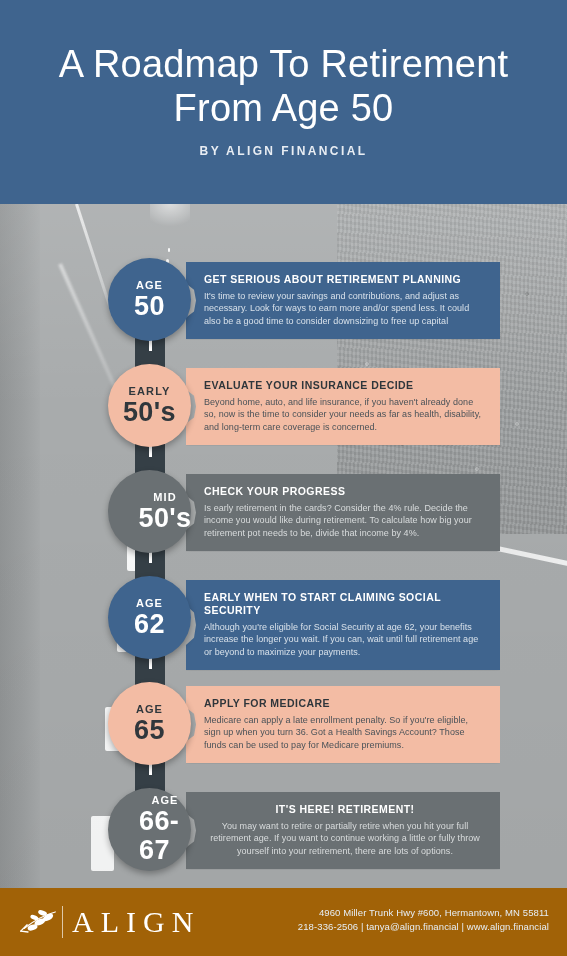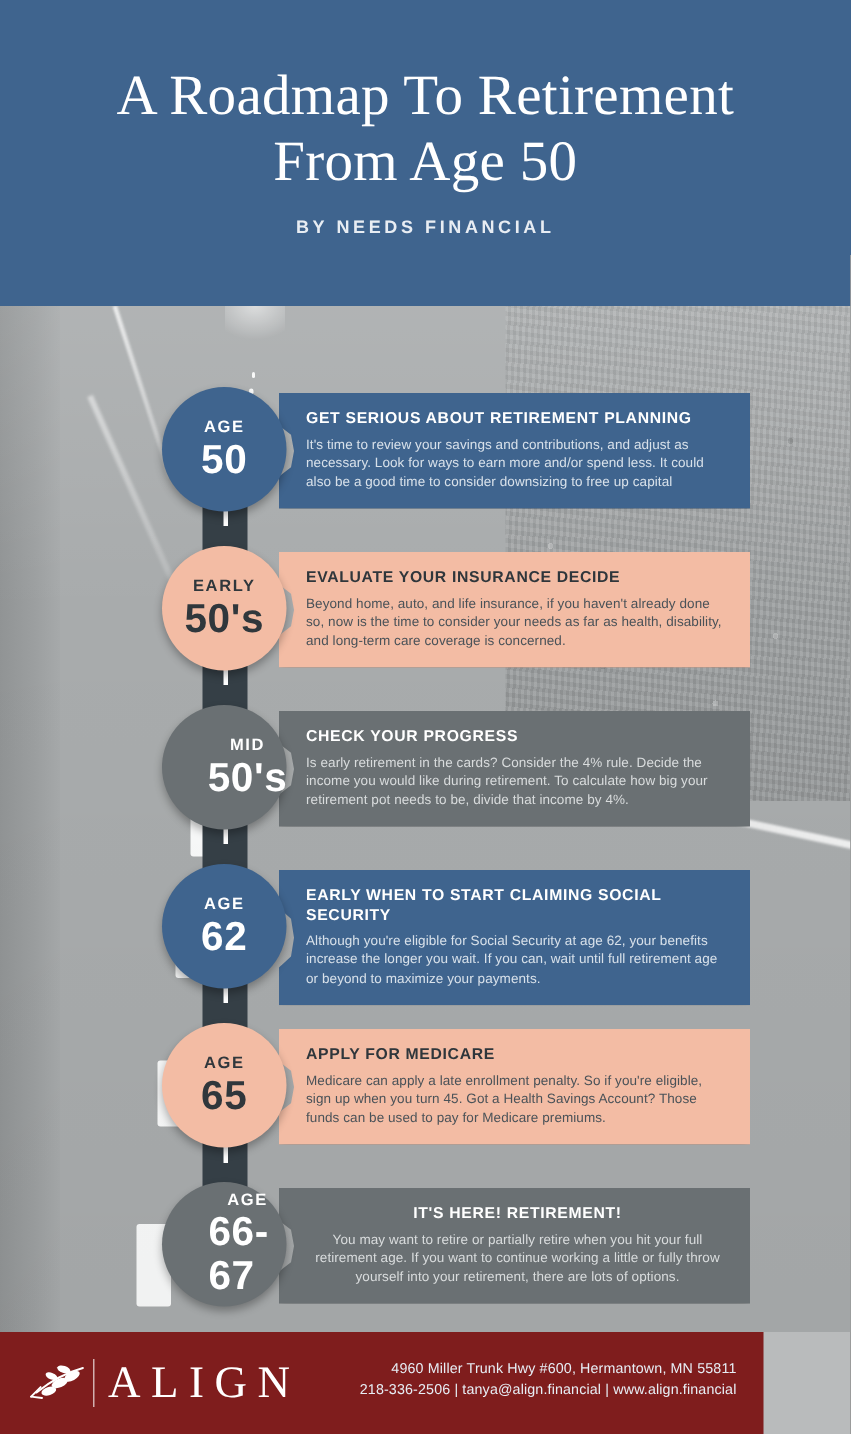--- a/index.html
+++ b/index.html
@@ -17,21 +17,21 @@
 
   
   .header{
     position:absolute;left:0;top:0;width:567px;height:204px;
     background:#3f648e;
     z-index:5;
   }
   .title{
     position:absolute;left:0;top:42px;width:567px;
     text-align:center;
-    font-family:Liberation Serif, serif;
+    font-family:Liberation Sans, sans-serif;
     font-size:38px;line-height:44px;
     color:#ffffff;
     font-weight:400;
     letter-spacing:.2px;
   }
   .subtitle{
     position:absolute;left:0;top:144px;width:567px;
     text-align:center;
     font-size:12px;
     letter-spacing:2.4px;
@@ -178,22 +178,22 @@
   .card.blue .card-body{color:#d8e1ea;}
   .card.peach{background:#f3bca4;}
   .card.peach .card-title{color:#2f363b;}
   .card.peach .card-body{color:#4a5258;}
   .card.gray{background:#6a7073;}
   .card.gray .card-title{color:#ffffff;}
   .card.gray .card-body{color:#d9dcdd;}
 
   
   .footer{
-    position:absolute;left:0;bottom:0;width:509px;height:68px;
-    background:#7f1d1d;z-index:20;
+    position:absolute;left:0;bottom:0;width:567px;height:68px;
+    background:#a16207;z-index:20;
   }
   .logo{
     position:absolute;left:18px;top:13px;
     display:flex;align-items:center;height:42px;
   }
   .logo .leaf{width:40px;height:32px;display:block;}
   .logo .divider{
     width:1px;height:32px;background:rgba(255,255,255,.65);
     margin:0 9px 0 4px;
   }
@@ -211,21 +211,21 @@
 </head>
 <body>
 
 <div id="page">
 
   <div class="header">
     <div class="title">
       <span>A Roadmap To Retirement</span><br>
       <span>From Age 50</span>
     </div>
-    <div class="subtitle">BY NEEDS FINANCIAL</div>
+    <div class="subtitle">BY ALIGN FINANCIAL</div>
   </div>
 
   <div class="bg">
     <div class="asphalt2"></div>
     <div class="shoulder-left"></div>
     <div class="shoulder-right"></div>
     <div class="gravel"></div>
     <div class="vanish"></div>
     <div class="edge-l1"></div>
     <div class="edge-l2"></div>
@@ -305,21 +305,21 @@
           <div class="card-body">Although you're eligible for Social Security at age 62, your benefits increase the longer you wait. If you can, wait until full retirement age or beyond to maximize your payments.</div>
         </div>
       </div>
       <div class="row" style="top:682px;height:83px;">
         <div class="badge peach" style="top:0;">
           <div class="age-label">AGE</div>
           <div class="age-value">65</div>
         </div>
         <div class="card peach" style="top:4px;">
           <div class="card-title">APPLY FOR MEDICARE</div>
-          <div class="card-body">Medicare can apply a late enrollment penalty. So if you're eligible, sign up when you turn 45. Got a Health Savings Account? Those funds can be used to pay for Medicare premiums.</div>
+          <div class="card-body">Medicare can apply a late enrollment penalty. So if you're eligible, sign up when you turn 36. Got a Health Savings Account? Those funds can be used to pay for Medicare premiums.</div>
         </div>
       </div>
       <div class="row" style="top:788px;height:83px;">
         <div class="badge gray" style="top:0;">
           <div class="age-label">AGE</div>
           <div class="age-value">66-67</div>
         </div>
         <div class="card gray" style="top:4px;text-align:center;">
           <div class="card-title">IT'S HERE! RETIREMENT!</div>
           <div class="card-body">You may want to retire or partially retire when you hit your full retirement age. If you want to continue working a little or fully throw yourself into your retirement, there are lots of options.</div>

